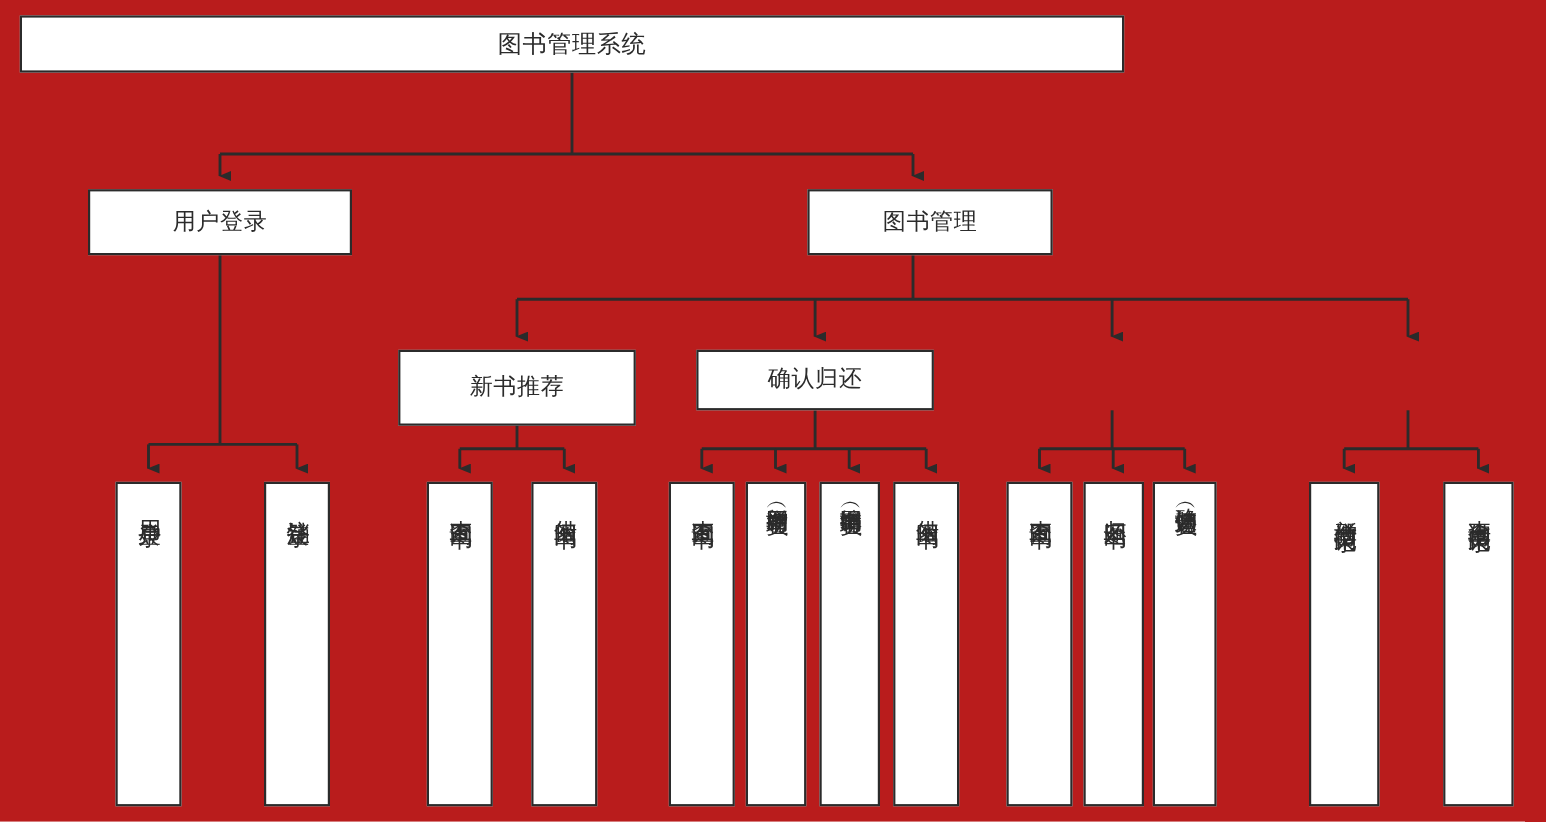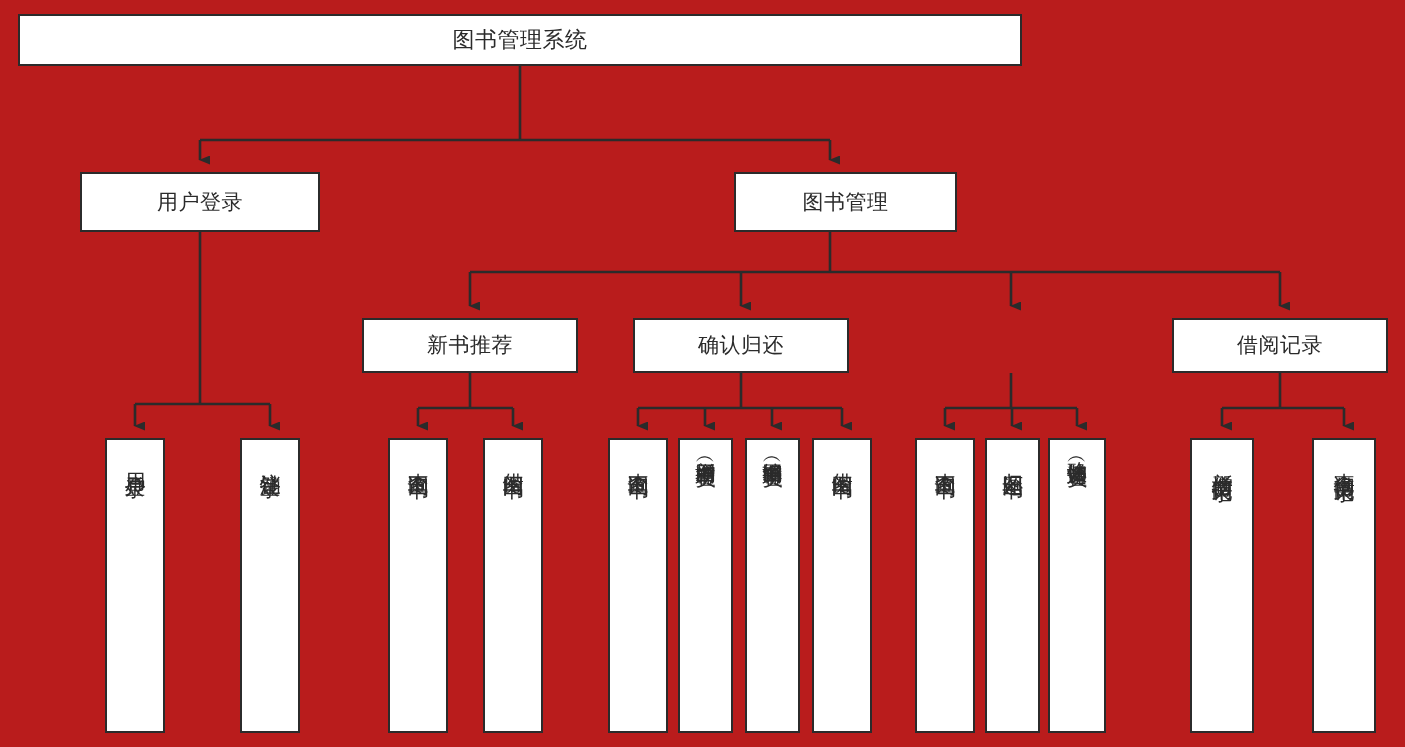--- a/index.html
+++ b/index.html
@@ -137,29 +137,26 @@
     <span class="label">图书管理系统</span>
   </div>
 
   <div class="node horizontal" style="left:80px;top:172px;width:240px;height:60px;">
     <span class="label">用户登录</span>
   </div>
   <div class="node horizontal" style="left:710px;top:172px;width:223px;height:60px;margin-left:24px;">
     <span class="label">图书管理</span>
   </div>
 
-  <div class="node horizontal" style="left:362px;top:318px;width:216px;height:55px;">
+  <div class="node horizontal" style="left:362px;top:318px;width:216px;height:69px;">
     <span class="label">新书推荐</span>
   </div>
   <div class="node horizontal" style="left:633px;top:318px;width:216px;height:55px;">
     <span class="label">确认归还</span>
   </div>
-  <div class="node horizontal" style="left:1172px;top:318px;width:216px;height:55px;">
-    <span class="label">借阅记录</span>
-  </div>
 
   <div class="node vertical" style="left:105px;top:438px;width:60px;height:295px;">
     <span class="label">用户登录</span>
   </div>
   <div class="node vertical" style="left:240px;top:438px;width:60px;height:295px;">
     <span class="label">注销登录</span>
   </div>
 
   <div class="node vertical" style="left:388px;top:438px;width:60px;height:295px;">
     <span class="label">查询图书</span>

